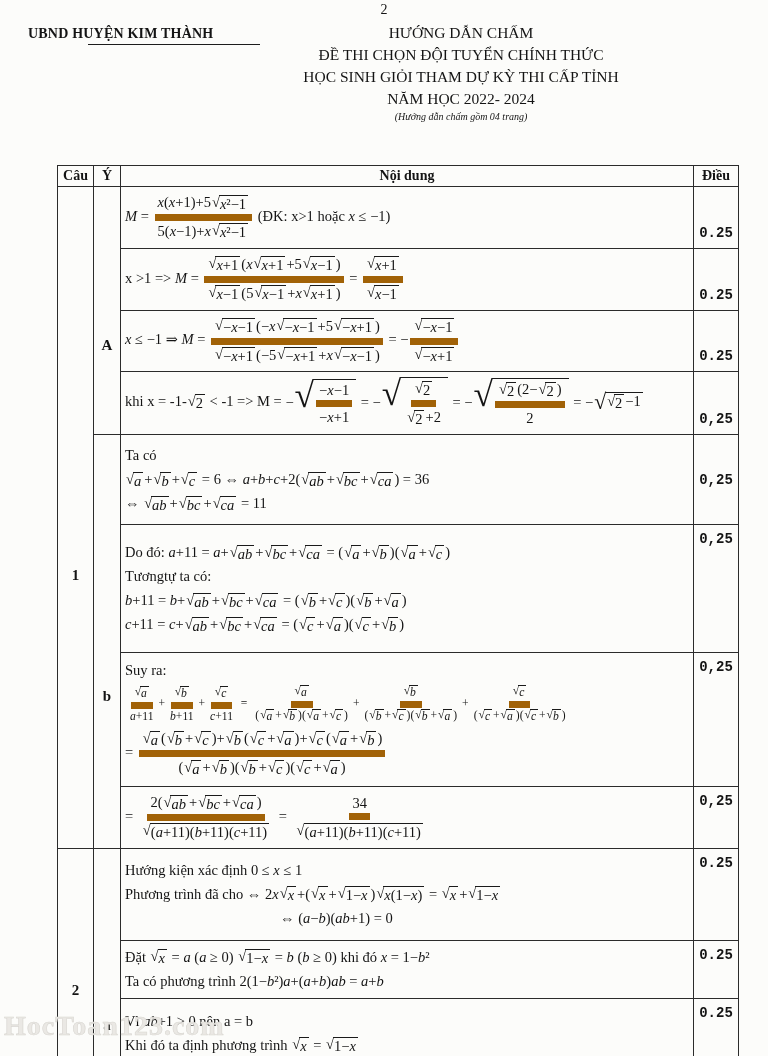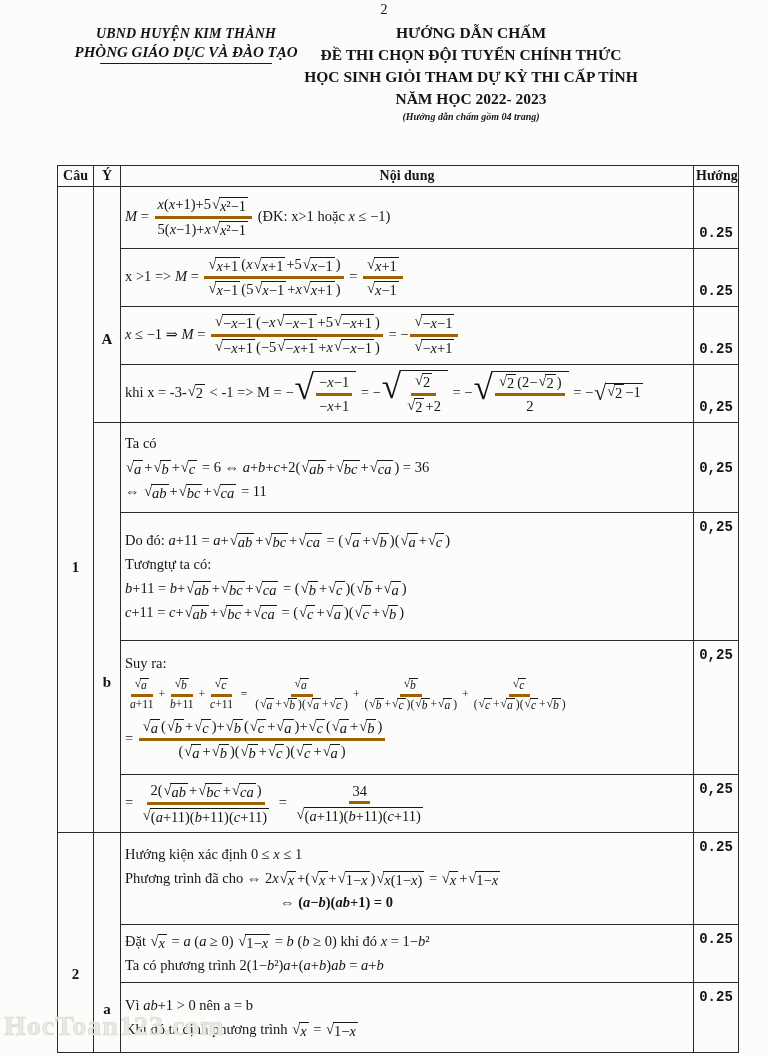--- a/index.html
+++ b/index.html
@@ -4,25 +4,25 @@
 <style>
   html,body{margin:0;padding:0;}
   body{background:#e9e9e7;}
   .page{
     position:relative;width:768px;height:1056px;margin:0 auto;
     background:#fcfcfa;overflow:hidden;
     font-family:"Liberation Serif","DejaVu Serif",serif;color:#141414;
   }
   
   .page-number{position:absolute;top:2px;left:0;width:100%;text-align:center;font-size:14px;}
-  .hdr-left{position:absolute;top:26px;left:40px;width:292px;text-align:center;font-weight:bold;font-style:italic;}
+  .hdr-left{position:absolute;top:26px;left:28px;width:292px;font-weight:bold;}
   .hdr-left .l1{font-size:14px;letter-spacing:.2px;}
   .hdr-left .l2{font-size:15px;margin-top:2px;}
   .hdr-rule{width:172px;margin:2px auto 0;border-top:1.6px solid #1c1c1c;height:0;}
-  .hdr-right{position:absolute;top:22px;left:240px;width:462px;text-align:center;font-weight:bold;}
+  .hdr-right{position:absolute;top:22px;left:230px;width:462px;text-align:center;font-weight:normal;}
   .hdr-right .rl{font-size:15.5px;line-height:1.42;}
   .hdr-right .rl.italic{font-style:italic;font-size:10px;}
   
   table.grade{position:absolute;top:165px;left:57px;width:681px;border-collapse:collapse;table-layout:fixed;}
   table.grade th,table.grade td{border:1px solid #2b2b2b;padding:2px 4px;vertical-align:middle;}
   table.grade th{font-size:14px;font-weight:bold;height:18px;padding:1px 2px;margin-left:28px;}
   col.c-cau{width:36px;}col.c-y{width:27px;}col.c-noidung{width:573px;}col.c-diem{width:45px;}
   td.cau,td.y{font-weight:bold;text-align:center;font-size:15px;vertical-align:top;}
   td.content{padding:3px 6px 3px 8px;font-size:14.5px;}
   td.score{font-weight:bold;text-align:center;font-size:14px;padding:4px 2px;font-family:Liberation Mono, monospace;}
@@ -35,26 +35,26 @@
   tbody tr:nth-child(4){height:45px;}
   tbody tr:nth-child(5){height:90px;}
   tbody tr:nth-child(6){height:128px;}
   tbody tr:nth-child(7){height:134px;}
   tbody tr:nth-child(8){height:53px;}
   tbody tr:nth-child(9){height:92px;}
   tbody tr:nth-child(10){height:58px;}
   tbody tr:nth-child(11){height:70px;}
   
   .line{margin:3px 0;line-height:1.45;}
-  .line.indent{margin-left:155px;font-weight:bold;}
+  .line.indent{margin-left:155px;}
   .line.small{font-size:11.6px;}
   .math i{font-style:italic;}
   .frac{display:inline-flex;flex-direction:column;align-items:center;vertical-align:middle;
         margin:1px 2px;line-height:1.25;text-align:center;}
-  .fn{border-bottom:3px solid #a16207;padding:0 3px 1px;}
+  .fn{border-bottom:7px solid #a16207;padding:0 3px 1px;}
   .fd{padding:1px 3px 0;}
   .sq{display:inline-flex;align-items:flex-start;vertical-align:middle;margin:0 1px;line-height:1.2;}
   .sqs{line-height:1.1;margin-right:-1px;}
   .sqr{border-top:1px solid #1a1a1a;padding:0 2px 0 1px;}
   .sq.med > .sqs{font-size:1.5em;line-height:1;font-weight:400;}
   .sq.tall > .sqs{font-size:2.45em;line-height:.92;font-weight:300;}
   
   .watermark{
     position:absolute;left:4px;top:1010px;font-size:28px;letter-spacing:1px;
     color:#eae8e4;-webkit-text-stroke:.6px #d9d7d2;font-weight:bold;
@@ -62,45 +62,44 @@
 </style>
 </head>
 <body>
 
 <div class="page">
 
   <div class="page-number">2</div>
 
   <div class="hdr-left">
     <div class="l1">UBND HUYỆN KIM THÀNH</div>
-    <div class="l2">PHÒNG GIÁO DỤC VÀ ĐÀO TẠO</div>
     <div class="hdr-rule"></div>
   </div>
 
   <div class="hdr-right">
     <div class="rl">HƯỚNG DẪN CHẤM</div>
     <div class="rl">ĐỀ THI CHỌN ĐỘI TUYỂN CHÍNH THỨC</div>
     <div class="rl">HỌC SINH GIỎI THAM DỰ KỲ THI CẤP TỈNH</div>
-    <div class="rl">NĂM HỌC 2022- 2023</div>
+    <div class="rl">NĂM HỌC 2022- 2024</div>
     <div class="rl italic">(Hướng dẫn chấm gồm 04 trang)</div>
   </div>
 
   <table class="grade">
     <colgroup>
       <col class="c-cau">
         <col class="c-y">
         <col class="c-noidung">
         <col class="c-diem">
     </colgroup>
     <thead>
       <tr>
         <th>Câu</th>
         <th>Ý</th>
         <th>Nội dung</th>
-        <th>Hướng</th>
+        <th>Điều</th>
       </tr>
     </thead>
     <tbody>
         <tr>
           <td class="cau" rowspan="8" style="padding-top: 118px;">1</td>
           <td class="y" rowspan="4" style="padding-top: 72px;">A</td>
           <td class="content">
             <div class="line"><span class="math"><i>M</i> = <span class="frac">
                   <span class="fn"><i>x</i>(<i>x</i>+1)+5<span class="sq">
                       <span class="sqs">√</span>
@@ -181,21 +180,21 @@
                   <span class="fd"><span class="sq">
                       <span class="sqs">√</span>
                       <span class="sqr">−<i>x</i>+1</span>
                     </span></span>
                 </span></span></div>
           </td>
           <td class="score sb">0.25</td>
         </tr>
         <tr>
           <td class="content">
-            <div class="line"><span class="txt">khi x = -3-</span><span class="math"><span class="sq">
+            <div class="line"><span class="txt">khi x = -1-</span><span class="math"><span class="sq">
                   <span class="sqs">√</span>
                   <span class="sqr">2</span>
                 </span></span><span class="txt"> &lt; -1 =&gt; M = </span><span class="math">−<span class="sq tall">
                   <span class="sqs">√</span>
                   <span class="sqr"><span class="frac">
                       <span class="fn">−<i>x</i>−1</span>
                       <span class="fd">−<i>x</i>+1</span>
                     </span></span>
                 </span> = −<span class="sq tall">
                   <span class="sqs">√</span>

